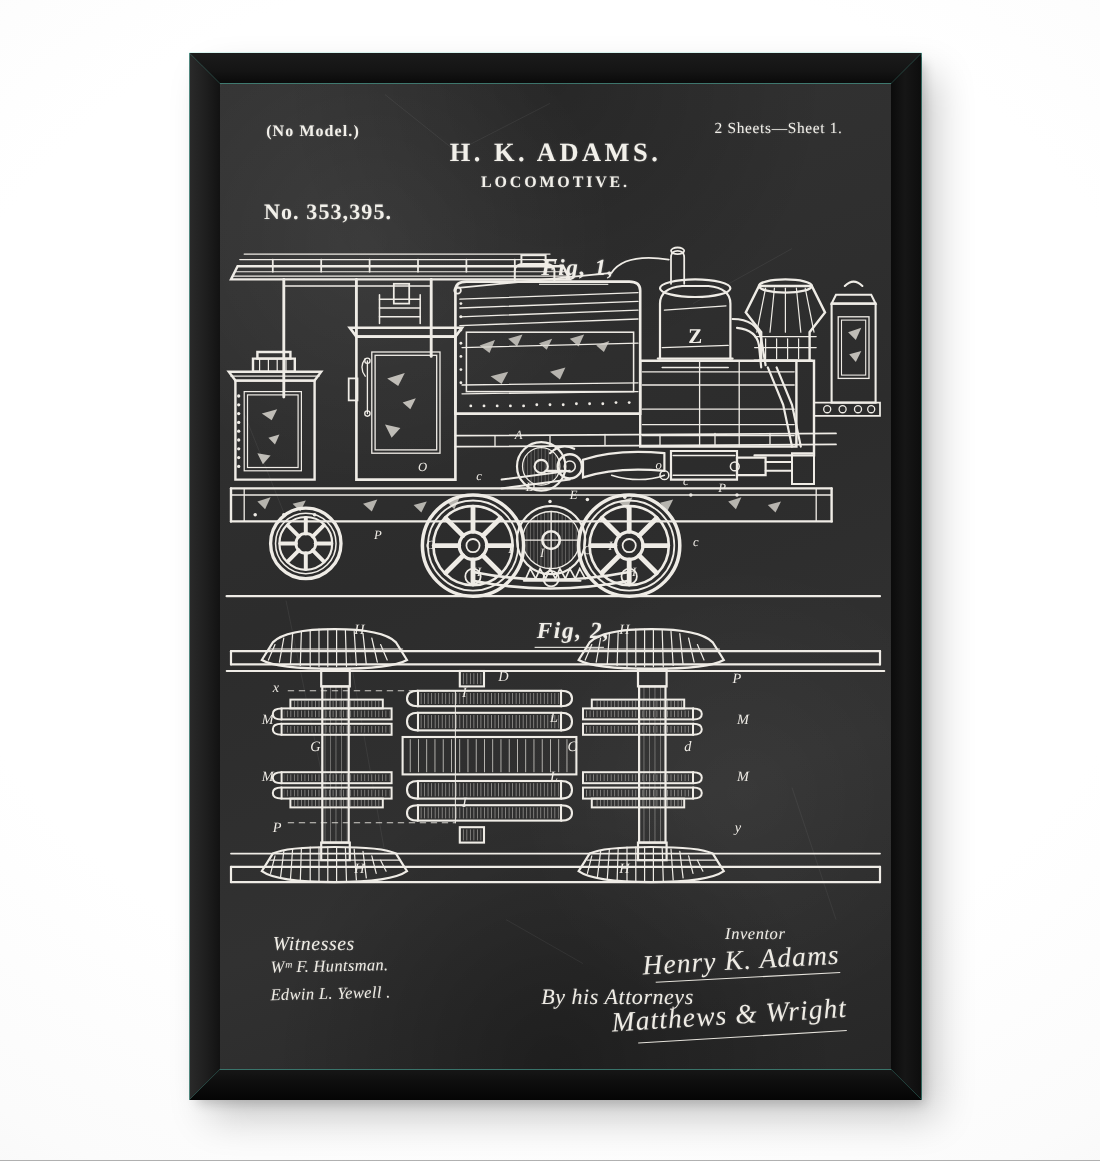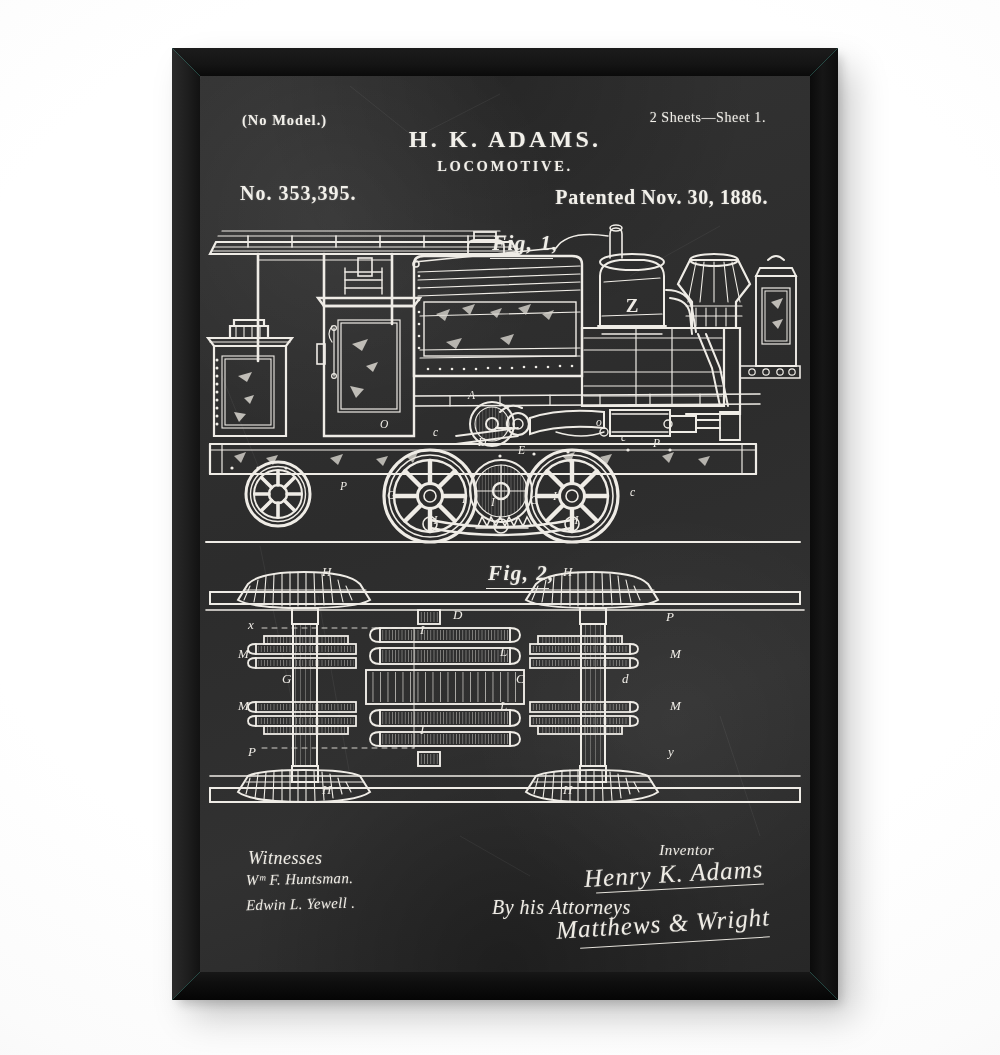--- a/index.html
+++ b/index.html
@@ -155,21 +155,20 @@
         <path d="M520 640 L560 760"></path>
         <path d="M260 760 L330 800"></path>
       </g>
     </svg>
 
     <div class="hdr" id="no-model">(No Model.)</div>
     <div class="hdr" id="sheets">2 Sheets—Sheet 1.</div>
     <div class="hdr" id="invention-title">LOCOMOTIVE.</div>
     <div class="hdr" id="inventor-name">H. K. ADAMS.</div>
     <div class="hdr" id="patent-number">No. 353,395.</div>
-    <div class="hdr" id="patent-date">Patented Nov. 30, 1886.</div>
 
     <div class="figlabel" id="fig1-label">Fig, 1,</div>
     <div class="figlabel" id="fig2-label">Fig, 2,</div>
 
     <svg id="ink" viewBox="0 0 610 896" preserveAspectRatio="none">
       <defs>
         <g id="spoke-wheel">
           <circle r="46" fill="none" stroke="#efece6" stroke-width="3.2"></circle>
           <circle r="41" fill="none" stroke="#efece6" stroke-width="1.6"></circle>
           <circle r="36" fill="none" stroke="#efece6" stroke-width="2.4"></circle>

